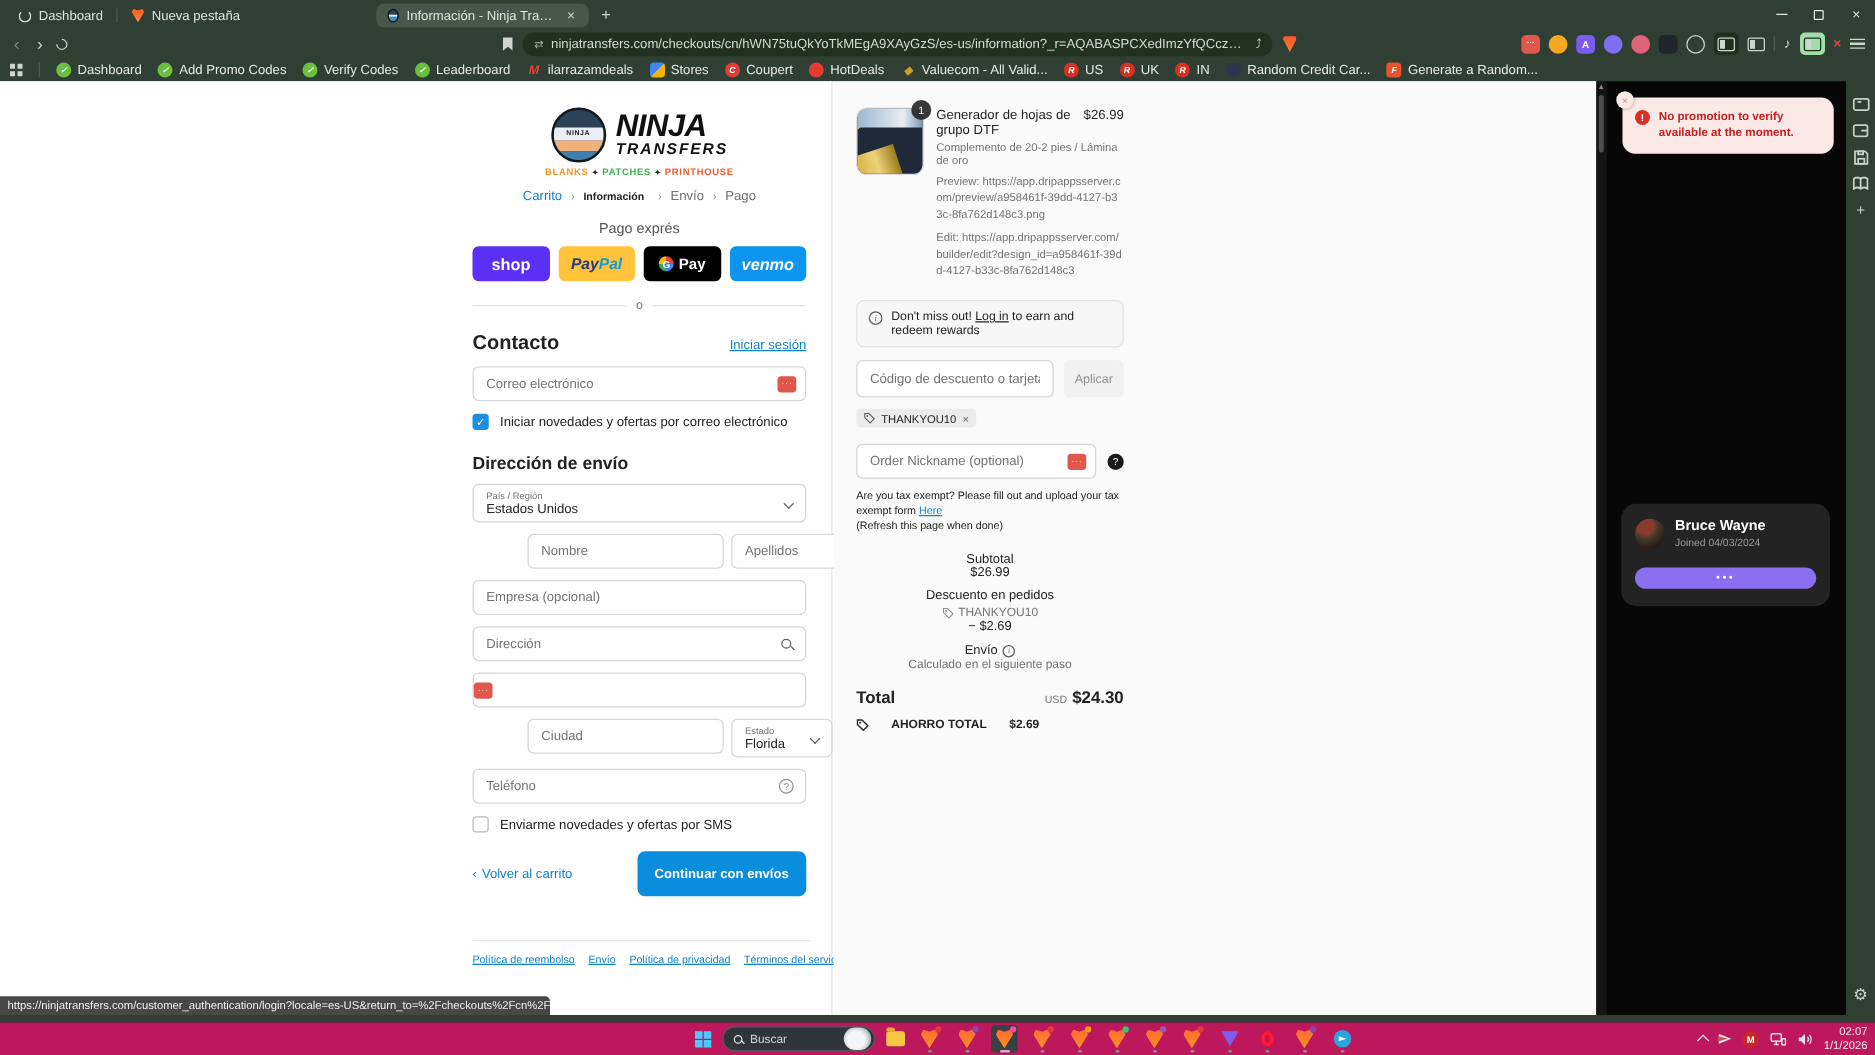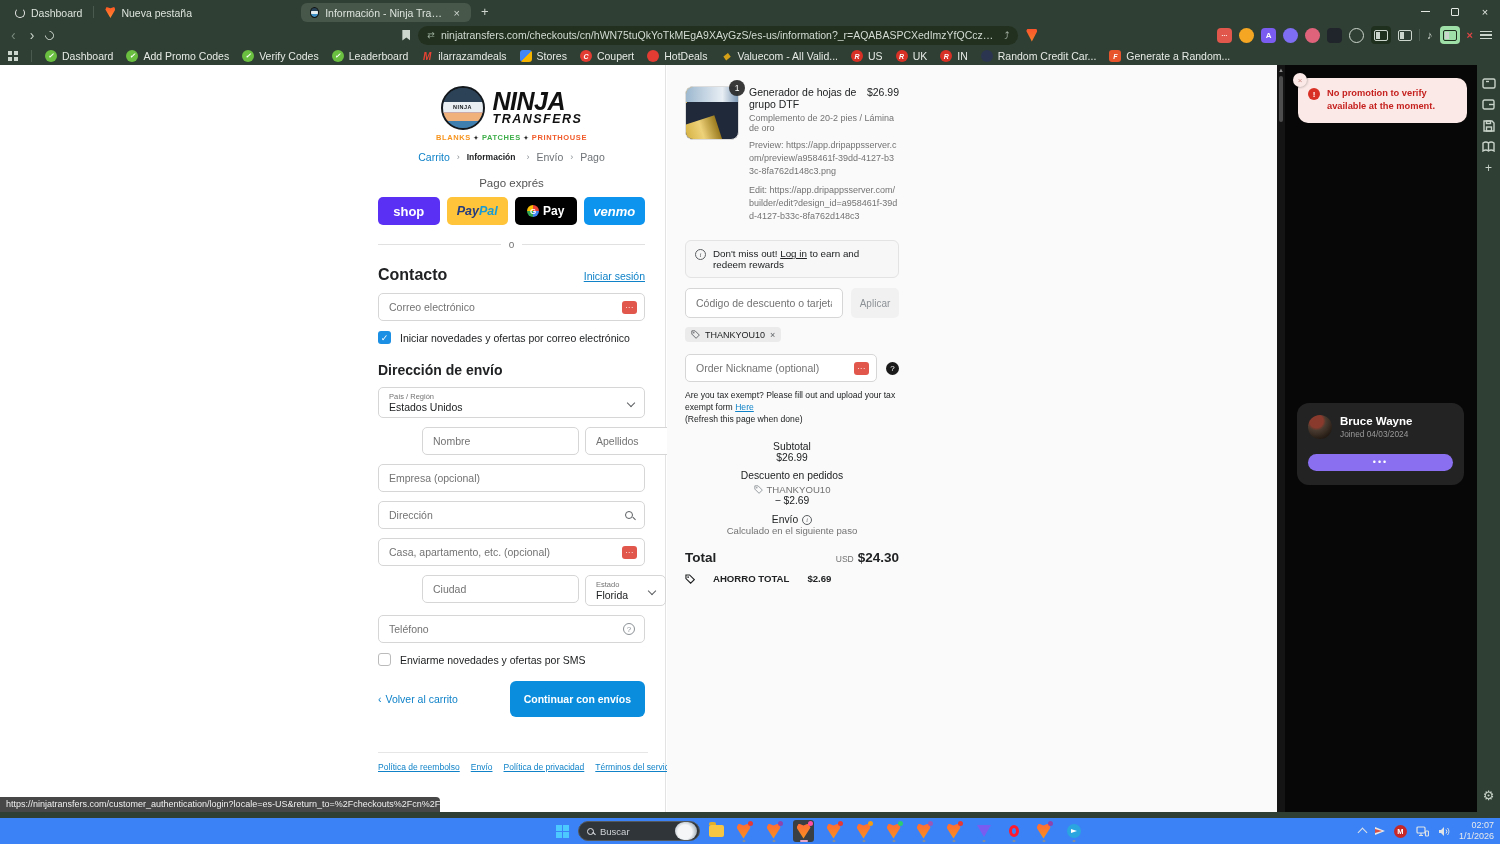--- a/index.html
+++ b/index.html
@@ -186,21 +186,21 @@
   .pjoin { color:#9a9a9a; font-size:8.3px; margin-top:2px; }
   .pbtn { margin-top:15px; height:17px; border-radius:999px; background:#8a70f0; border:none; width:100%; color:#fff; font-size:9px; letter-spacing:2px; line-height:17px; text-align:center; }
 
   #rstrip { position:absolute; top:65px; left:1477px; width:23px; height:747px; background:#2f3f33; }
   .sico { width:23px; height:21px; display:flex; align-items:center; justify-content:center; color:#c8d2c8; }
   .sico svg { stroke:#c8d2c8; fill:none; stroke-width:1.4; }
   .plusico { font-size:12px; }
   .gearico { position:absolute; bottom:6px; left:0; font-size:13px; }
 
   
-  #taskbar { position:absolute; left:0; bottom:0; width:1500px; height:26px; background:#3b82f6; display:flex; align-items:center; }
+  #taskbar { position:absolute; left:0; bottom:0; width:1500px; height:26px; background:#be185d; display:flex; align-items:center; }
   #tbleft { display:flex; align-items:center; gap:9px; margin-left:556px; }
   .winlogo { width:13px; height:13px; background:
       linear-gradient(#4cc9ff,#4cc9ff) 0 0/6px 6px no-repeat,
       linear-gradient(#4cc9ff,#4cc9ff) 7px 0/6px 6px no-repeat,
       linear-gradient(#4cc9ff,#4cc9ff) 0 7px/6px 6px no-repeat,
       linear-gradient(#4cc9ff,#4cc9ff) 7px 7px/6px 6px no-repeat; }
   #searchpill { display:flex; align-items:center; gap:6px; width:122px; height:20px; border-radius:10px; background:#30353a; border:1px solid #53585c; padding:0 2px 0 8px; position:relative; }
   #searchpill .mag2 { width:7px; height:7px; border:1.3px solid #dfe3e6; border-radius:50%; position:relative; }
   #searchpill .mag2::after { content:""; position:absolute; width:4px; height:1.3px; background:#dfe3e6; transform:rotate(45deg); right:-3px; bottom:-1px; }
   #searchpill .stext { color:#cfd3d6; font-size:9.5px; flex:1; }
@@ -435,21 +435,20 @@
             </div>
         </div>
         <div class="fld">
             <input placeholder="Empresa (opcional)" style="">
           </div>
         <div class="fld">
           <input placeholder="Dirección" style="">
           <span class="mag"></span>
         </div>
         <div class="fld">
-          <input placeholder="Casa, apartamento, etc. (opcional)" style="">
           <span class="redfill">···</span>
         </div>
         <div class="frow">
           <div class="fld" style="flex:0 0 86px">
               <input placeholder="Ciudad" style="">
             </div>
           <div class="fld selfld" style="flex:0 0 81px">
             <span class="sel-lbl">Estado</span>
             <span class="sel-val">Florida</span>
             <span class="chev"></span>

